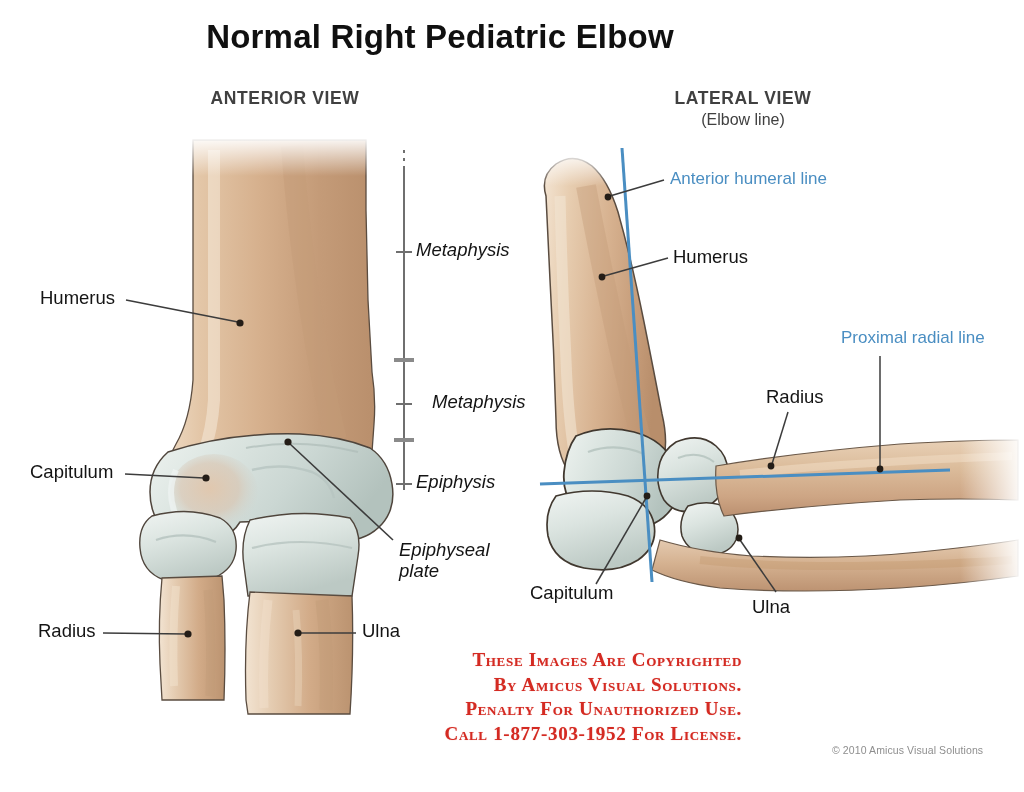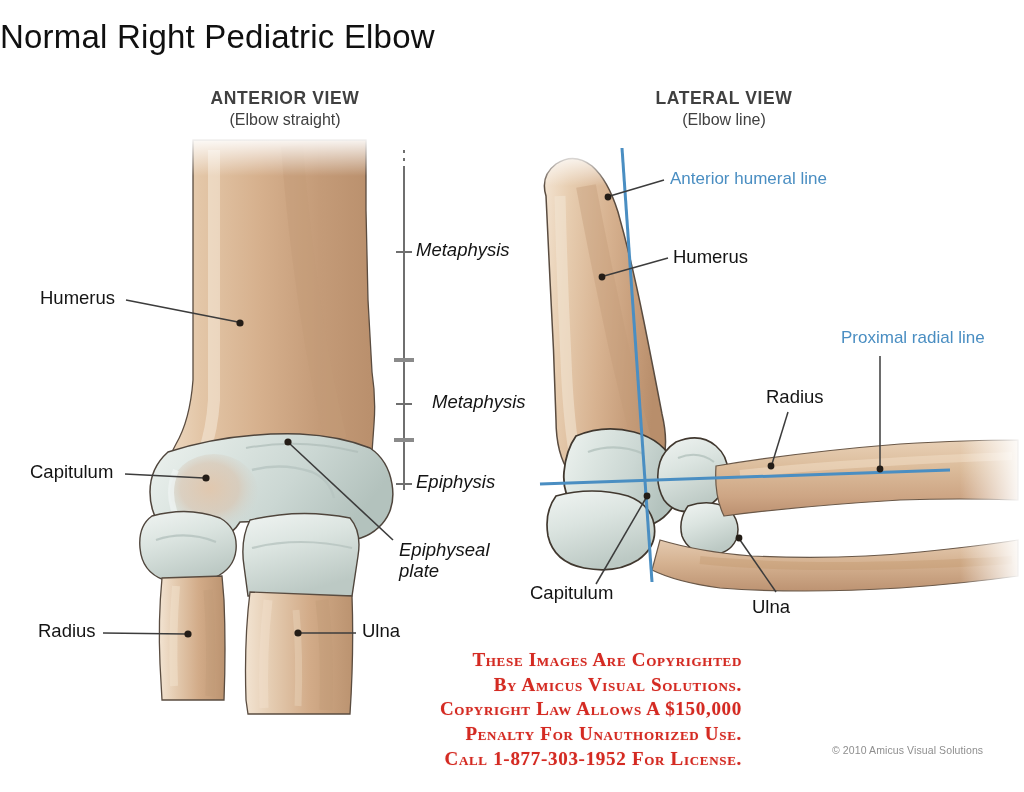--- a/index.html
+++ b/index.html
@@ -30,22 +30,23 @@
     color: #141414;
     font-family: "Liberation Sans", sans-serif;
     white-space: nowrap;
     line-height: 1.12;
   }
   #page-title {
     position: absolute;
     left: 0;
     top: 18px;
     width: 880px;
+    text-align: center;
     font-size: 33px;
-    font-weight: normal;
+    font-weight: bold;
     color: #101010;
     letter-spacing: 0.2px;
   }
   .view-heading {
     position: absolute;
     text-align: center;
     width: 300px;
     color: #404040;
   }
   .view-heading .vh-main {
@@ -100,24 +101,23 @@
 </style>
 </head>
 <body>
 
 <div id="page">
 
   <div id="page-title">Normal Right Pediatric Elbow</div>
 
   <div class="view-heading" style="left:135px; top:88px;">
     <span class="vh-main">ANTERIOR VIEW</span>
-    <span class="vh-sub">(Elbow straight)</span>
   </div>
 
-  <div class="view-heading" style="left:574px; top:88px;text-align:center;">
+  <div class="view-heading" style="left:593px; top:88px;text-align:center;">
     <span class="vh-main">LATERAL VIEW</span>
     <span class="vh-sub">(Elbow line)</span>
   </div>
 
   <svg id="figure-svg" viewBox="0 0 1024 792">
     <defs>
       <linearGradient id="gShaftA" x1="0" y1="0" x2="1" y2="0">
         <stop offset="0%" stop-color="#efdcc6"></stop>
         <stop offset="18%" stop-color="#e3c6a7"></stop>
         <stop offset="46%" stop-color="#d6b08d"></stop>
@@ -334,20 +334,19 @@
 
   <div class="lbl anat-label" style="left:766px; top:387px;">Radius</div>
 
   <div class="lbl anat-label" style="left:530px; top:583px;">Capitulum</div>
 
   <div class="lbl anat-label" style="left:752px; top:597px;">Ulna</div>
 
   <div id="copyright-block">
     <div>These Images Are Copyrighted</div>
     <div>By Amicus Visual Solutions.</div>
-    <div>Copyright Law Allows A $150,000</div>
     <div>Penalty For Unauthorized Use.</div>
     <div>Call 1-877-303-1952 For License.</div>
   </div>
 
   <div id="attribution">© 2010 Amicus Visual Solutions</div>
 
 </div>
 
 </body></html>

